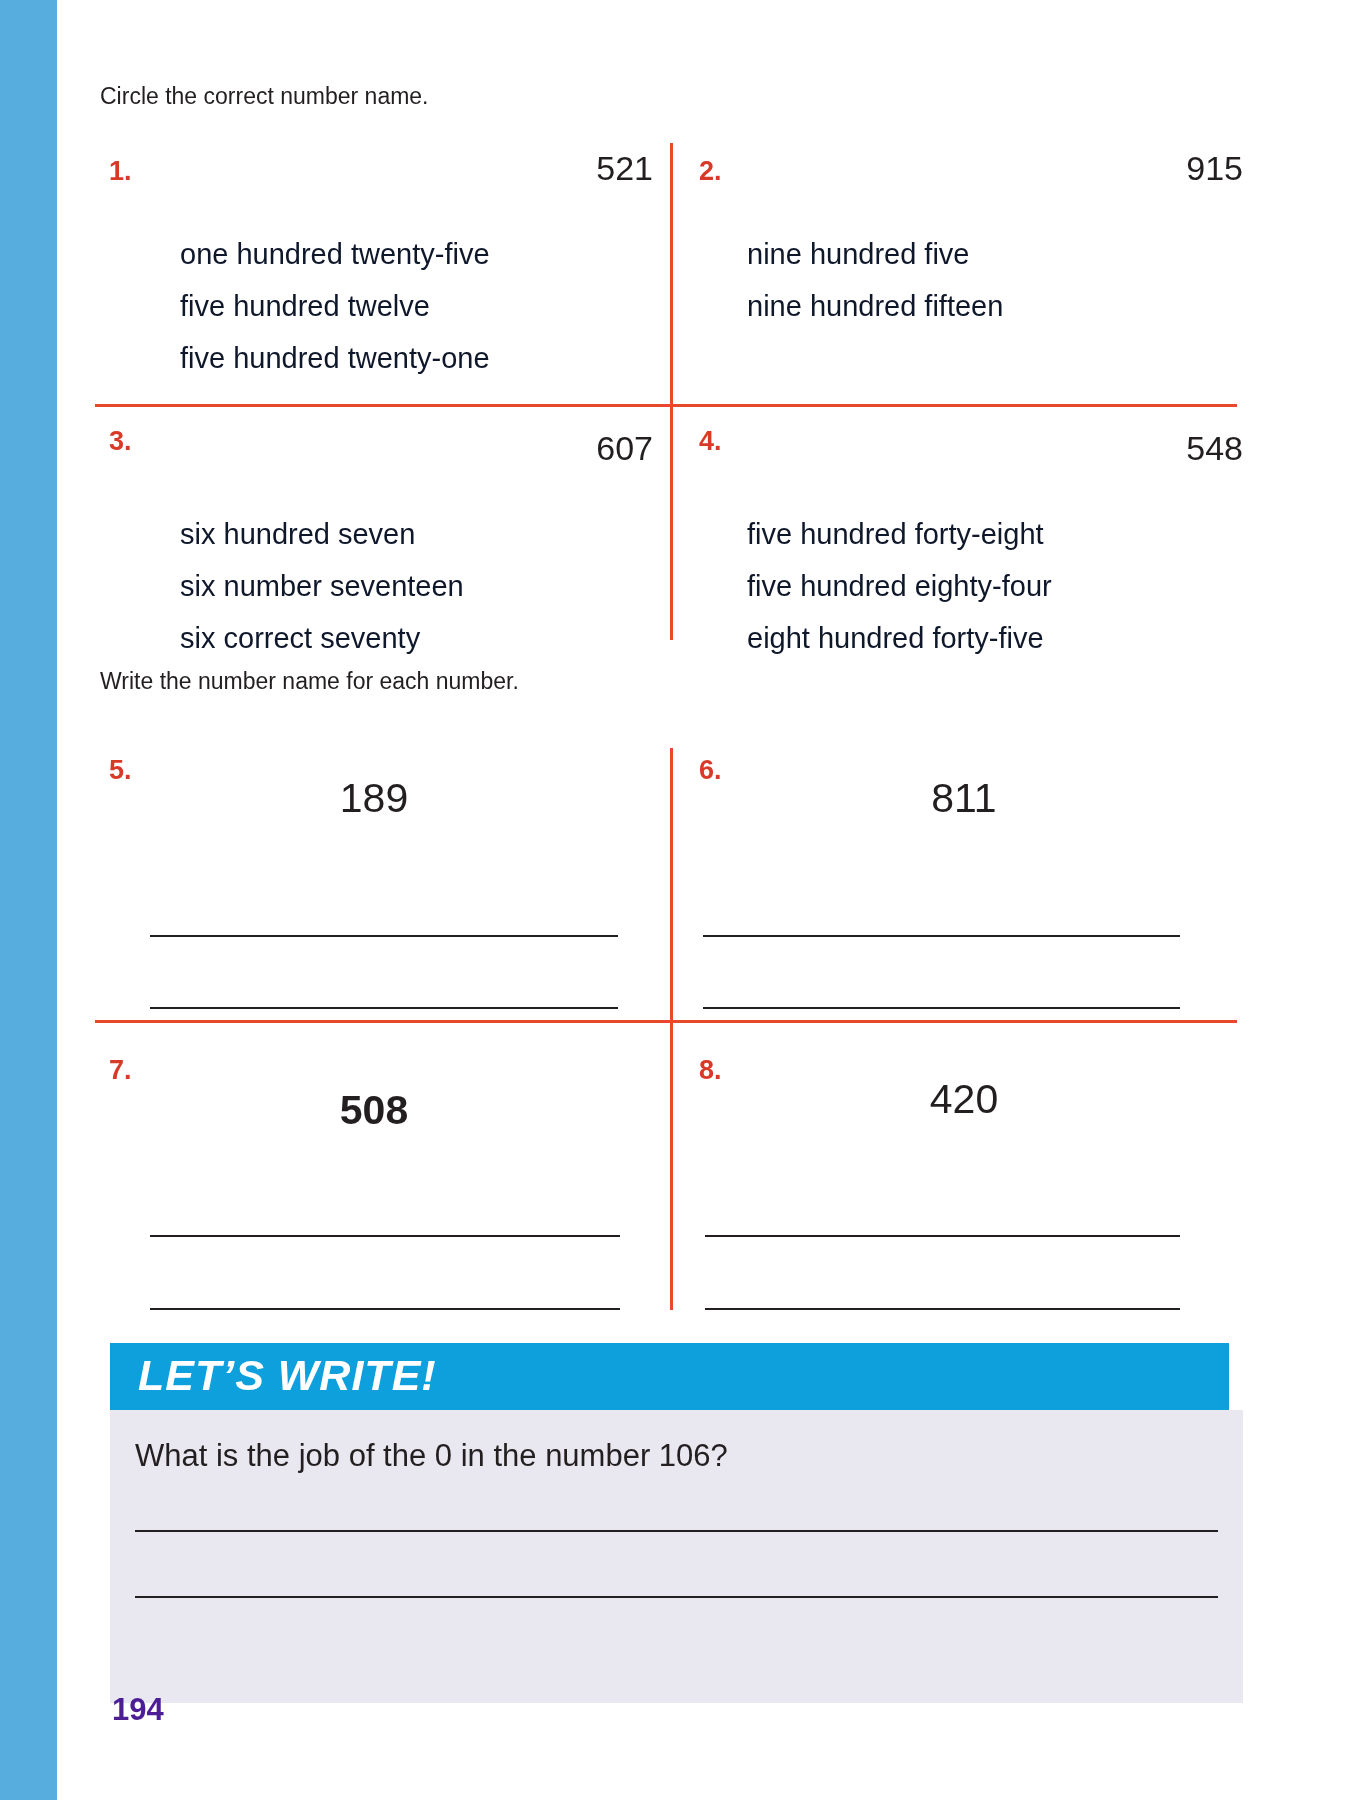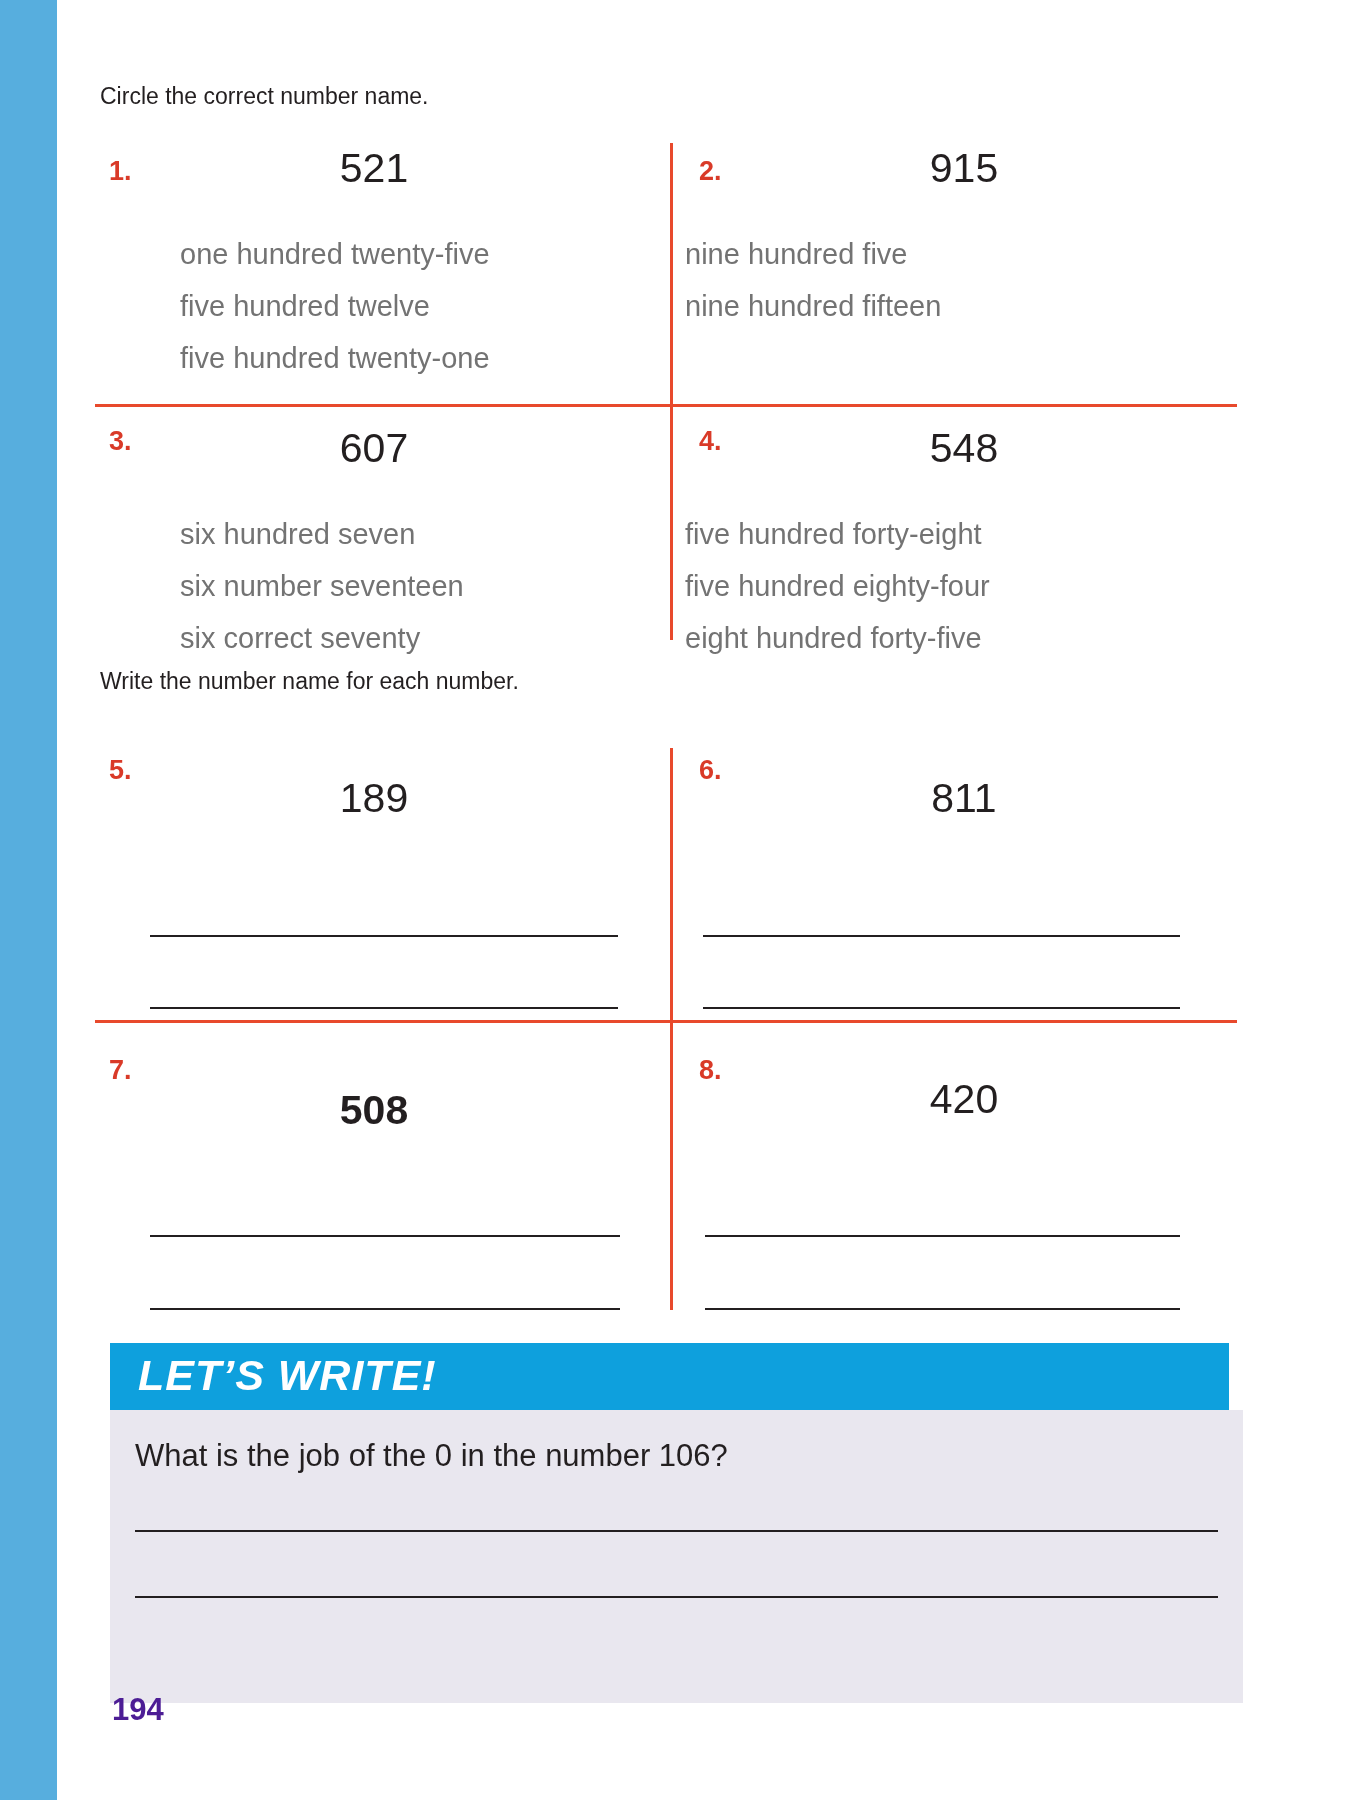--- a/index.html
+++ b/index.html
@@ -7,25 +7,25 @@
   body { font-family:"Liberation Sans", sans-serif; color:#231f20; }
   .page { position:relative; width:1350px; height:1800px; background:#ffffff; overflow:hidden; }
 
   .sidebar { position:absolute; left:0; top:0; width:57px; height:1800px; background:#57aede; }
 
   .instruction { position:absolute; font-size:23px; color:#231f20; }
 
   .cell { position:absolute; width:558px; }
   .plabel { position:absolute; left:14px; top:18px; font-size:27px; font-weight:bold; color:#d93a28; }
   .wlabel { position:absolute; left:14px; top:10px; font-size:27px; font-weight:bold; color:#d93a28; }
-  .pnumber { text-align:center; font-size:41px; height:60px; line-height:60px; color:#231f20; }
+  .pnumber { text-align:right; font-size:34px; height:60px; line-height:60px; color:#231f20; }
   .options { margin-top:30px; }
   .cell-left .options { margin-left:85px; }
-  .cell-right .options { }
-  .option { font-size:29px; line-height:52px; color:#737373; }
+  .cell-right .options { margin-left:62px; }
+  .option { font-size:29px; line-height:52px; color:#0f172a; }
 
   .wnumber { text-align:center; font-size:41px; margin-top:30px; color:#231f20; }
 
   .divider-v { position:absolute; width:3px; background:#e8492c; }
   .divider-h { position:absolute; height:3px; background:#e8492c; }
 
   .blank { position:absolute; height:0; border-top:2px solid #231f20; }
 
   .banner { position:absolute; left:110px; top:1343px; width:1119px; height:67px; background:#0ea0dd; }
   .banner-text { display:block; padding-left:28px; line-height:65px; font-size:43px; font-weight:bold; font-style:italic; color:#ffffff; letter-spacing:1px; }

